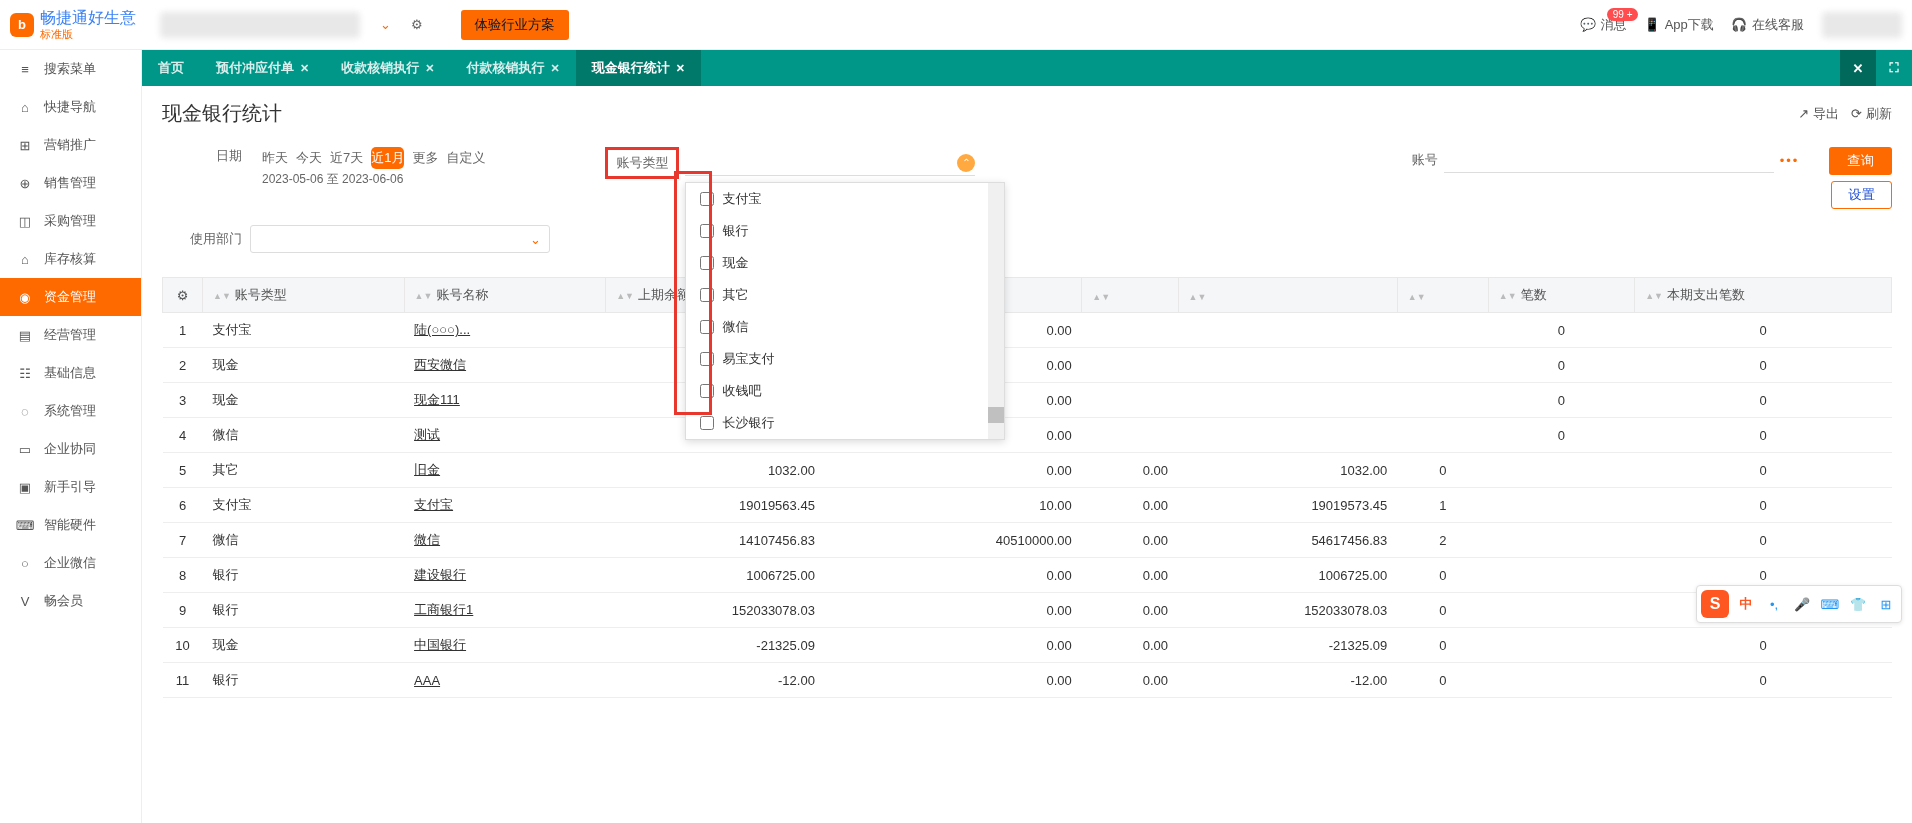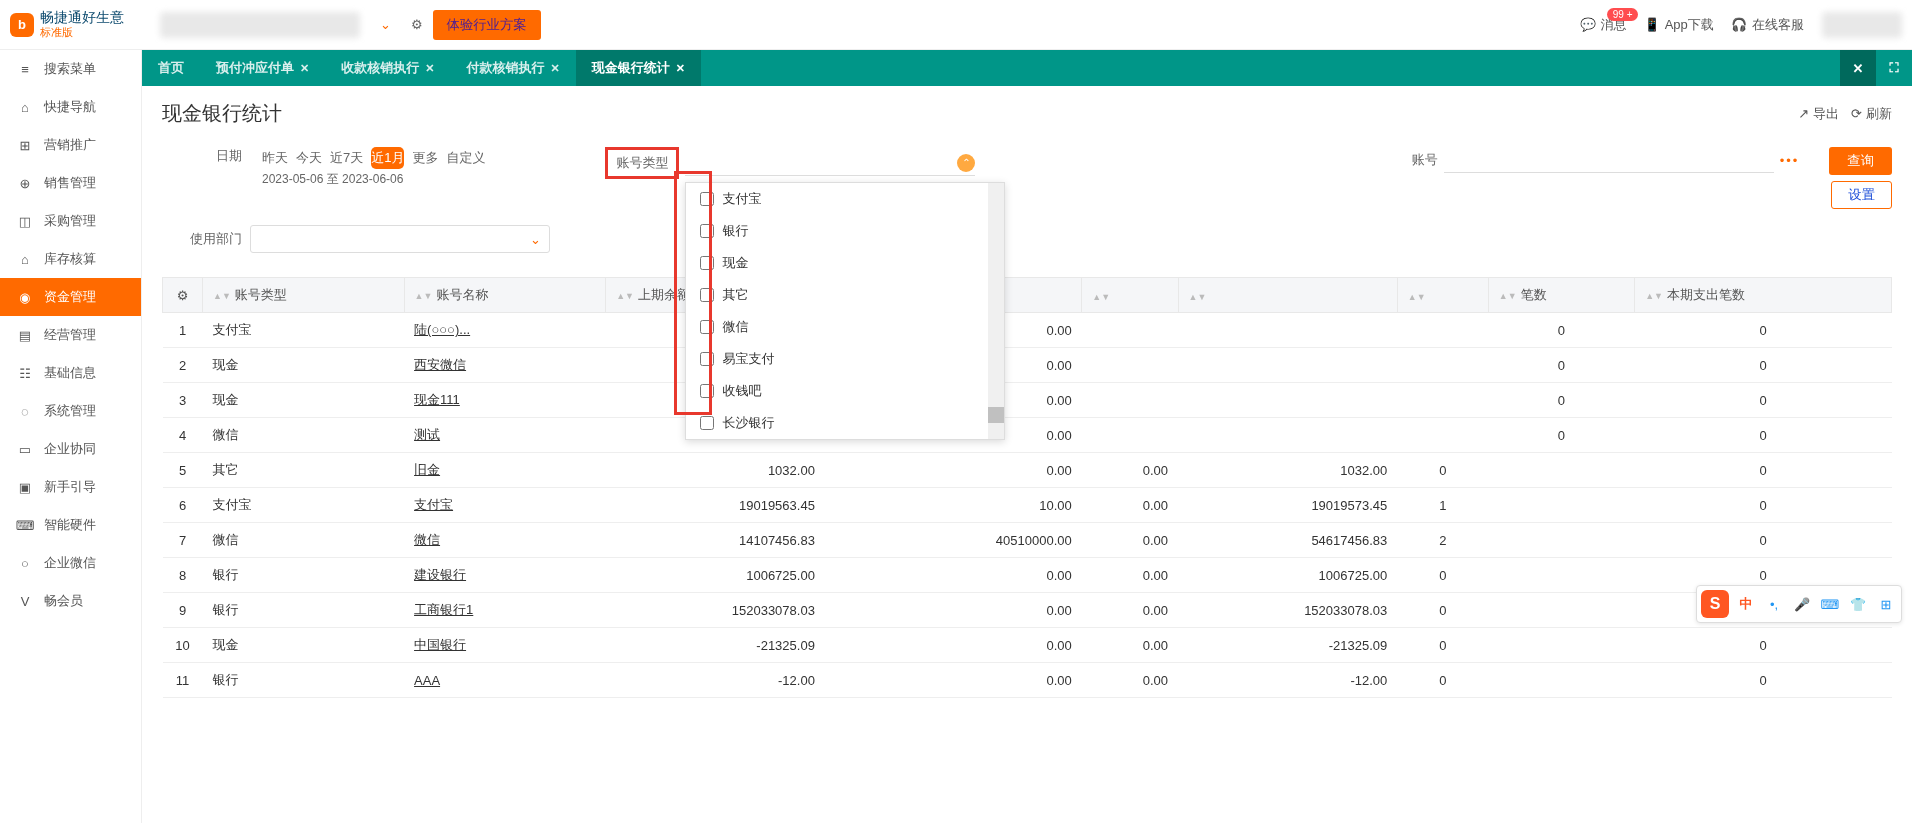--- a/index.html
+++ b/index.html
@@ -2,26 +2,26 @@
 <html><head>
 <meta charset="utf-8">
 <style>
 * { margin: 0; padding: 0; box-sizing: border-box; font-family: "Microsoft YaHei", sans-serif; }
 body { background: #fff; font-size: 13px; color: #333; overflow: hidden; }
 
 
 .top-header { display: flex; align-items: center; height: 50px; padding: 0 10px; border-bottom: 1px solid #eee; }
 .logo-area { display: flex; align-items: center; white-space: nowrap; margin-right: 20px; width: 130px; }
 .logo-icon { width: 24px; height: 24px; background: #ff6a00; border-radius: 6px; display: flex; align-items: center; justify-content: center; color: #fff; font-weight: bold; margin-right: 6px; }
-.logo-text { color: #0c4a6e; font-size: 14px; font-weight: 500; }
+.logo-text { color: #3b82f6; font-size: 16px; font-weight: 500; }
 .logo-sub { color: #ff6a00; font-size: 11px; margin-top: -2px; }
 .company-blur { width: 200px; height: 26px; background: #e8e8e8; filter: blur(3px); border-radius: 4px; margin-right: 10px; }
 .chevron-down { color: #ff6a00; margin: 0 10px; cursor: pointer; }
 .gear { color: #666; margin: 0 10px; cursor: pointer; }
-.btn-orange { background: #ff6a00; color: #4c1d95; padding: 6px 14px; border-radius: 3px; border: none; cursor: pointer; }
+.btn-orange { background: #ff6a00; color: #0f172a; padding: 6px 14px; border-radius: 3px; border: none; cursor: pointer; margin-left: 28px; }
 .top-right { margin-left: auto; display: flex; align-items: center; gap: 18px; color: #555; }
 .top-right-item { display: flex; align-items: center; gap: 4px; cursor: pointer; position: relative; }
 .badge { position: absolute; top: -8px; right: -12px; background: #ff4d4f; color: #fff; font-size: 10px; padding: 1px 6px; border-radius: 8px; }
 .avatar-blur { width: 80px; height: 26px; background: #e8e8e8; filter: blur(3px); border-radius: 4px; }
 
 
 .layout { display: flex; height: calc(100vh - 50px); }
 .sidebar { width: 142px; border-right: 1px solid #eee; overflow-y: auto; flex-shrink: 0; }
 .sidebar-item { display: flex; align-items: center; padding: 10px 16px; cursor: pointer; color: #555; gap: 10px; }
 .sidebar-item.active { background: #ff6a00; color: #fff; }

